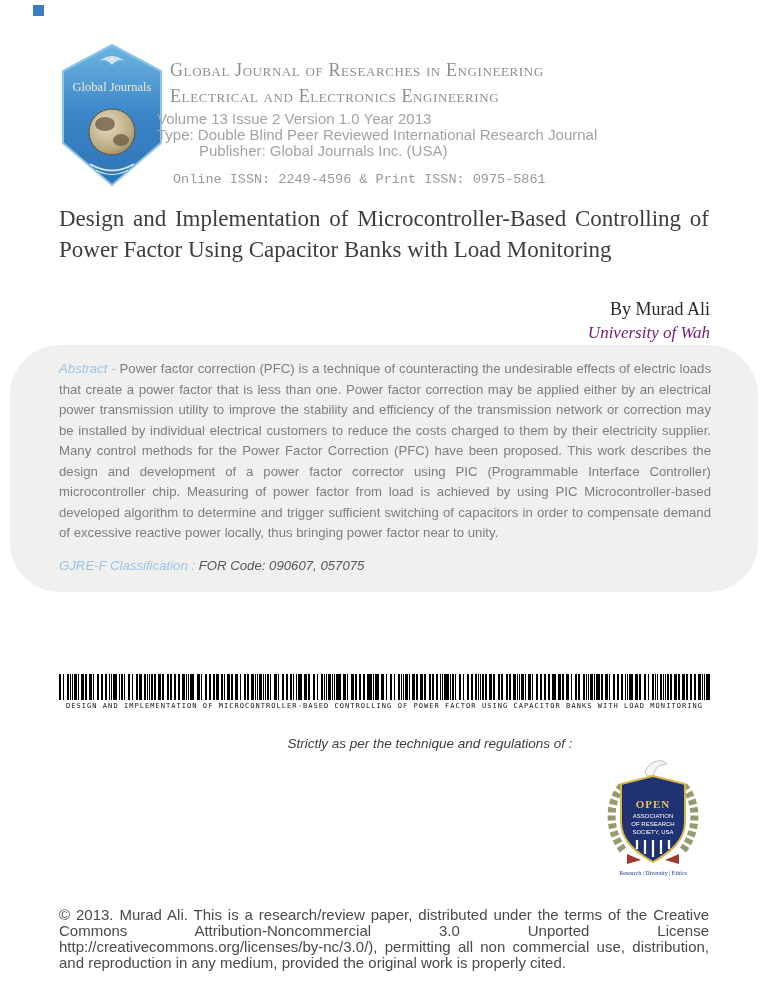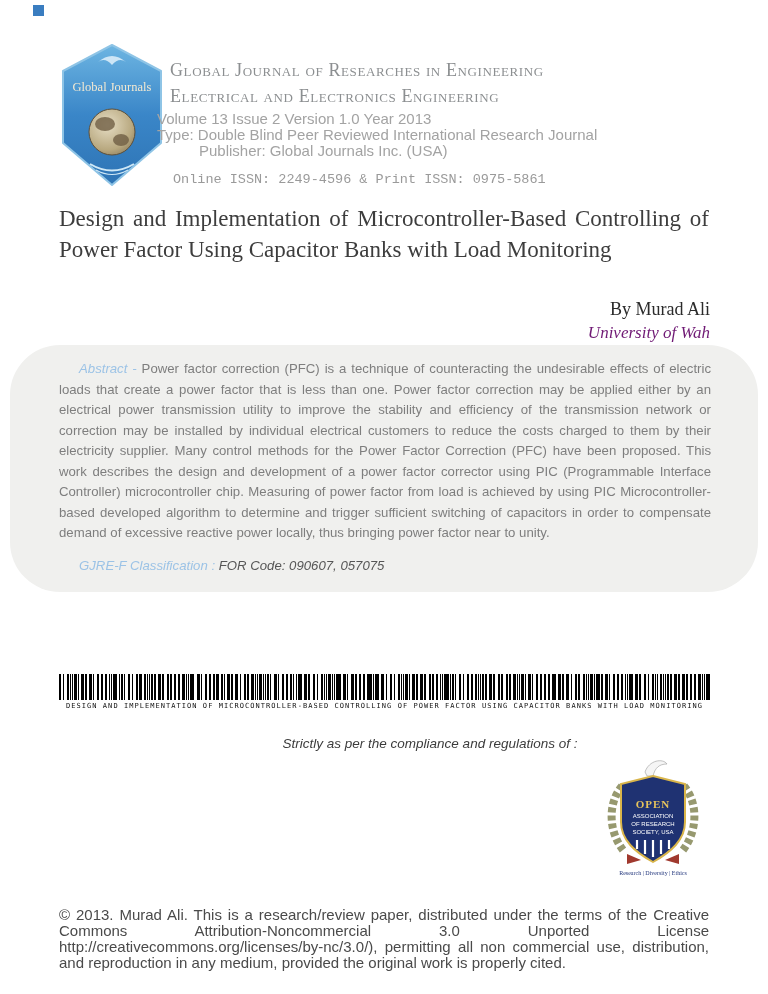--- a/index.html
+++ b/index.html
@@ -64,21 +64,21 @@
     background: #f0f0ee;
     border-radius: 50px;
     padding: 14px 47px 16px 49px;
     box-sizing: border-box;
   }
   .abstract-panel p { margin: 0; }
   .abstract-body {
     font-size: 13.2px; line-height: 20.5px; color: #7e7e7e;
     text-align: justify;
   }
-  .blue-label { color: #9cc3e6; font-style: italic; margin-left: 20px; }
+  .blue-label { color: #9cc3e6; font-style: italic; }
   .keywords-line {
     margin-top: 13px !important;
     font-style: italic; font-size: 13.2px; line-height: 20.5px;
     color: #646464; text-align: justify;
   }
   .classification-line {
     margin-top: 12px !important;
     font-style: italic; font-size: 13.2px; line-height: 20.5px;
     color: #565656;
   }
@@ -152,21 +152,21 @@
   <div class="affiliation">University of Wah</div>
 
   <div class="abstract-panel">
     <p class="abstract-body"><span class="blue-label">Abstract - </span><span>Power factor correction (PFC) is a technique of counteracting the undesirable effects of electric loads that create a power factor that is less than one. Power factor correction may be applied either by an electrical power transmission utility to improve the stability and efficiency of the transmission network or correction may be installed by individual electrical customers to reduce the costs charged to them by their electricity supplier. Many control methods for the Power Factor Correction (PFC) have been proposed. This work describes the design and development of a power factor corrector using PIC (Programmable Interface Controller) microcontroller chip. Measuring of power factor from load is achieved by using PIC Microcontroller-based developed algorithm to determine and trigger sufficient switching of capacitors in order to compensate demand of excessive reactive power locally, thus bringing power factor near to unity.</span></p>
     <p class="classification-line"><span class="blue-label">GJRE-F Classification : </span><span>FOR Code: 090607, 057075</span></p>
   </div>
 
   <div class="barcode"></div>
   <div class="barcode-caption">DESIGN AND IMPLEMENTATION OF MICROCONTROLLER-BASED CONTROLLING OF POWER FACTOR USING CAPACITOR BANKS WITH LOAD MONITORING</div>
 
-  <div class="compliance">Strictly as per the compliance and regulations of :</div>
+  <div class="compliance">Strictly as per the technique and regulations of :</div>
 
   <svg class="crest-svg" width="112" height="128" viewBox="0 0 112 128">
     <path d="M26 100 C12 82 10 54 25 36" stroke="#97996f" stroke-width="8" fill="none" stroke-dasharray="5 3"></path>
     <path d="M86 100 C100 82 102 54 87 36" stroke="#97996f" stroke-width="8" fill="none" stroke-dasharray="5 3"></path>
     <path d="M30 104 L44 110 L30 114 Z" fill="#a0392e"></path>
     <path d="M82 104 L68 110 L82 114 Z" fill="#a0392e"></path>
     <path d="M48 22 C52 10 66 8 70 14 C62 14 58 18 56 26 L50 26 Z" fill="#f5f5f5" stroke="#9a9a9a" stroke-width="0.6"></path>
     <path d="M56 26 L88 34 L88 72 C88 90 74 102 56 112 C38 102 24 90 24 72 L24 34 Z" fill="#1f3272" stroke="#d9b54a" stroke-width="2"></path>
     <text x="56" y="58" text-anchor="middle" font-family="Liberation Serif, serif" font-size="11" font-weight="bold" letter-spacing="1" fill="#e6c35c">OPEN</text>
     <text x="56" y="68" text-anchor="middle" font-family="Liberation Sans, sans-serif" font-size="6" fill="#ffffff">ASSOCIATION</text>

